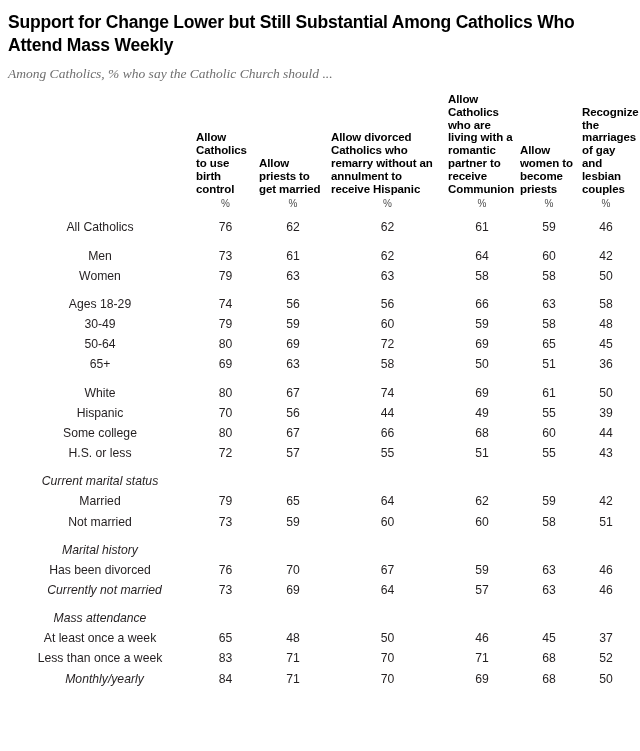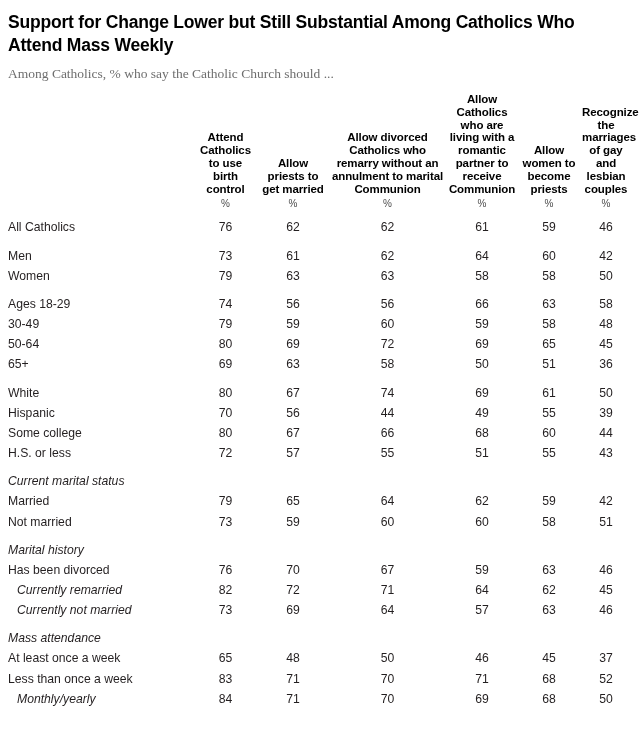--- a/index.html
+++ b/index.html
@@ -31,20 +31,21 @@
     font-weight: bold;
     font-size: 17.5px;
     line-height: 23px;
     letter-spacing: -0.2px;
     color: #000000;
     margin: 11px 0 0 0;
     padding-right: 10px;
   }
   .subtitle {
     font-family: "Liberation Serif", serif;
+    font-style: italic;
     font-size: 13.5px;
     line-height: 17px;
     color: #6e6e6e;
     margin: 8px 0 0 0;
   }
 
   
   table.data {
     border-collapse: collapse;
     width: 624px;
@@ -58,21 +59,21 @@
   table.data col.c4 { width: 72px; }
   table.data col.c5 { width: 62px; }
   table.data col.c6 { width: 52px; }
 
   thead th {
     font-weight: bold;
     font-size: 11.5px;
     line-height: 12.8px;
     color: #000000;
     vertical-align: bottom;
-    text-align: center;
+    text-align: left;
     padding: 0 2px 0 2px;
     letter-spacing: -0.1px;
   }
   thead th.lbl { text-align: left; }
   tr.pct-row td {
     font-size: 10px;
     color: #4d4d4d;
     text-align: center;
     padding: 3px 2px 8px 2px;
     font-weight: normal;
@@ -81,21 +82,21 @@
 
   tbody td {
     font-size: 12.2px;
     line-height: 14px;
     color: #231f20;
     text-align: center;
     padding: 3.1px 2px;
     vertical-align: top;
   }
   tbody td.lbl {
-    text-align: left;
+    text-align: center;
     padding-left: 0;
     white-space: nowrap;
   }
   tr.gap-before td {
     padding-top: 11px;
   }
   tr.section td.lbl {
     font-style: italic;
     color: #231f20;
     margin-left: 16px;
@@ -119,23 +120,23 @@
         <col class="c1">
         <col class="c2">
         <col class="c3">
       <col class="c4">
         <col class="c5">
         <col class="c6">
     </colgroup>
     <thead>
       <tr>
         <th class="lbl"></th>
-        <th>Attend Catholics to use birth control</th>
+        <th>Allow Catholics to use birth control</th>
         <th>Allow priests to get married</th>
-        <th>Allow divorced Catholics who remarry without an annulment to marital Communion</th>
+        <th>Allow divorced Catholics who remarry without an annulment to receive Hispanic</th>
         <th>Allow Catholics who are living with a romantic partner to receive Communion</th>
         <th>Allow women to become priests</th>
         <th>Recognize the marriages of gay and lesbian couples</th>
       </tr>
       <tr class="pct-row">
         <td class="lbl"></td>
         <td>%</td>
         <td>%</td>
         <td>%</td>
         <td>%</td>
@@ -282,29 +283,20 @@
         <tr>
           <td class="lbl">Has been divorced</td>
           <td>76</td>
           <td>70</td>
           <td>67</td>
           <td>59</td>
           <td>63</td>
           <td>46</td>
         </tr>
         <tr class="sub">
-          <td class="lbl">Currently remarried</td>
-          <td>82</td>
-          <td>72</td>
-          <td>71</td>
-          <td>64</td>
-          <td>62</td>
-          <td>45</td>
-        </tr>
-        <tr class="sub">
           <td class="lbl">Currently not married</td>
           <td>73</td>
           <td>69</td>
           <td>64</td>
           <td>57</td>
           <td>63</td>
           <td>46</td>
         </tr>
         <tr class="gap-before section">
           <td class="lbl">Mass attendance</td>

